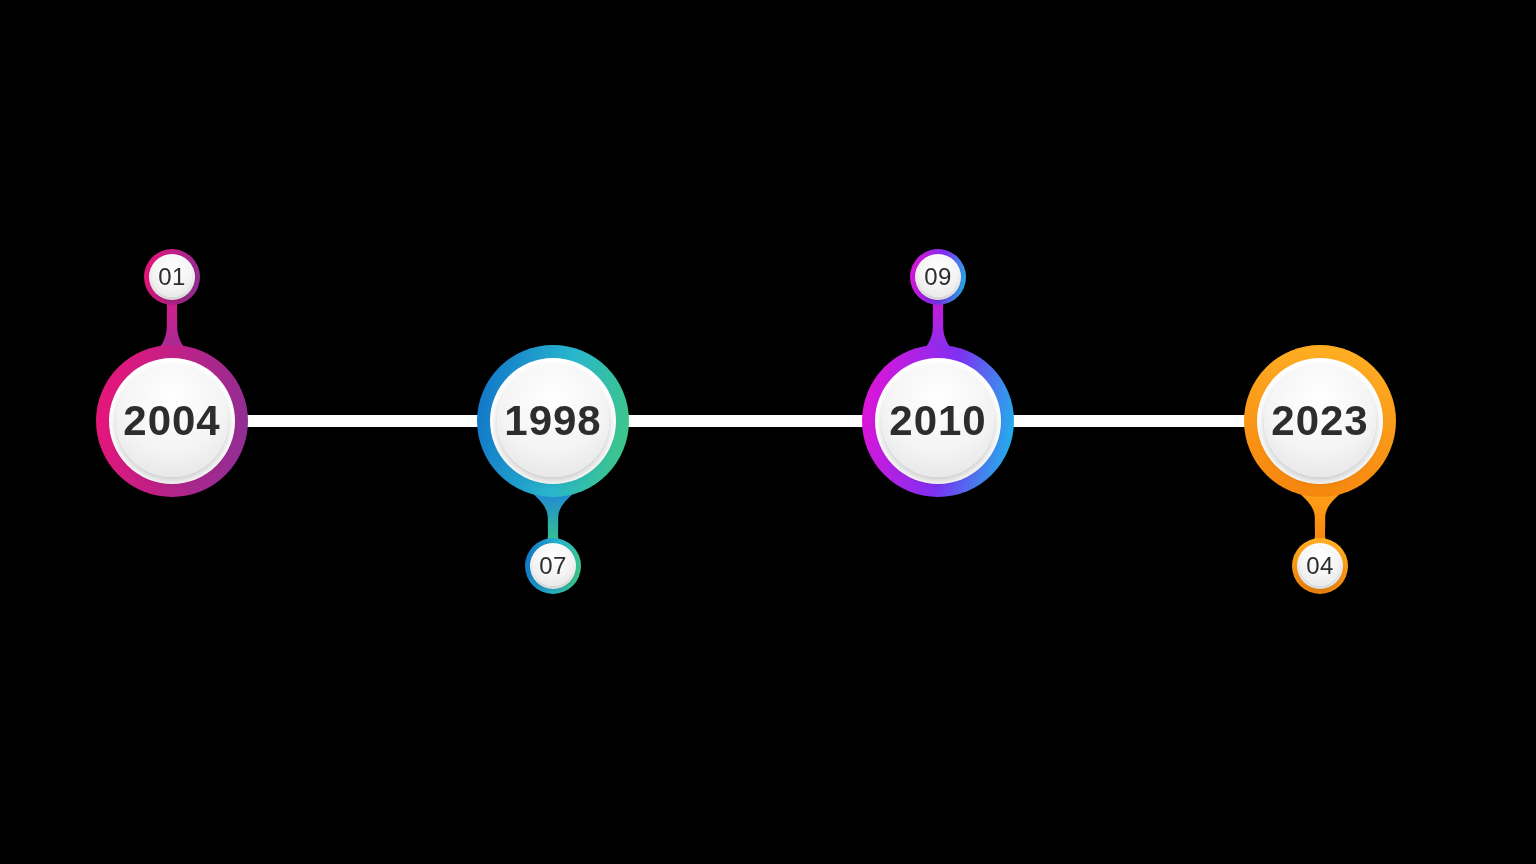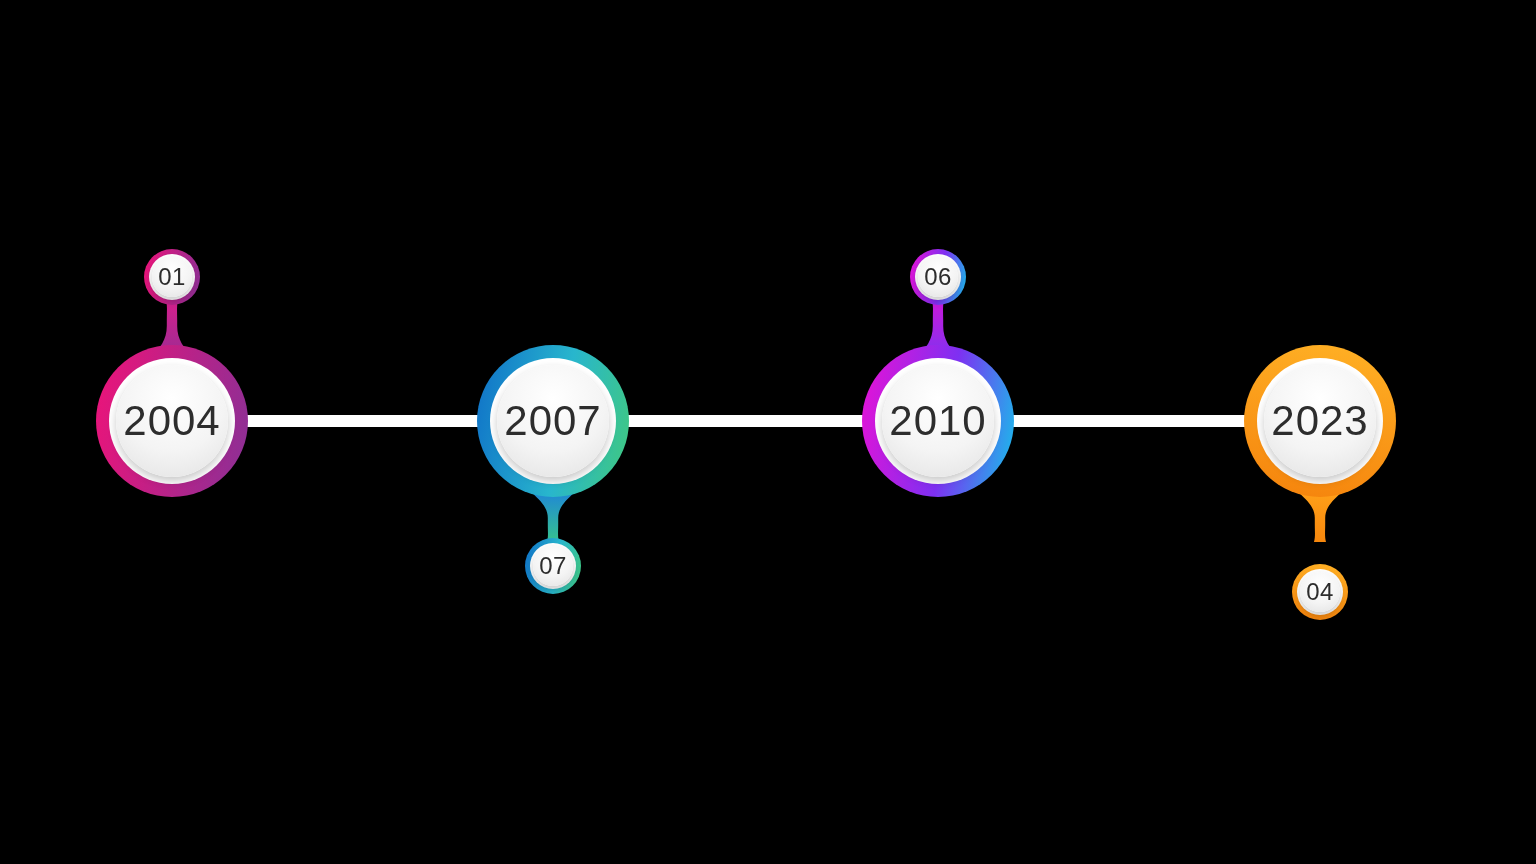--- a/index.html
+++ b/index.html
@@ -46,21 +46,21 @@
   .big { width: 152px; height: 152px; top: 345px; }
   .n1 .big { left: 96px; }
   .n2 .big { left: 477px; }
   .n3 .big { left: 862px; }
   .n4 .big { left: 1244px; }
 
   .badge { width: 56px; height: 56px; }
   .n1 .badge { left: 144px; top: 249px; }
   .n3 .badge { left: 910px; top: 249px; }
   .n2 .badge { left: 525px; top: 538px; }
-  .n4 .badge { left: 1292px; top: 564px; }
+  .n4 .badge { left: 1292px; top: 538px; }
 
   
   .g1 { background: linear-gradient(100deg, #ed1379, #8a3096); }
   .g2 { background: linear-gradient(100deg, #0f70c8, #28b6cd 55%, #41c97d); }
   .g3 { background: linear-gradient(100deg, #e911d5, #7e30f2 55%, #14c3ea); }
   .g4 { background: linear-gradient(190deg, #ffb125, #f5830c); }
 
   .white-ring {
     background: #ffffff;
     border-radius: 50%;
@@ -74,21 +74,21 @@
     border-radius: 50%;
     background: radial-gradient(circle at 50% 30%, #ffffff 0%, #f4f4f4 55%, #e1e1e1 100%);
     box-shadow: 0 4px 9px rgba(0,0,0,0.22);
     display: grid;
     place-items: center;
   }
   .big .disc { width: 112px; height: 112px; }
   .badge .disc { width: 40px; height: 40px; }
 
   .year {
-    font-weight: 400;
+    font-weight: 700;
     font-size: 42px;
     letter-spacing: 1px;
     color: #2d2d2d;
     white-space: nowrap;
   }
   .num {
     font-weight: 300;
     font-size: 24px;
     letter-spacing: 0.5px;
     color: #2d2d2d;
@@ -141,40 +141,40 @@
     <div class="ring badge g2">
       <div class="white-ring">
         <div class="disc">
           <span class="num">07</span>
         </div>
       </div>
     </div>
     <div class="ring big g2">
       <div class="white-ring">
         <div class="disc">
-          <span class="year">2007</span>
+          <span class="year">1998</span>
         </div>
       </div>
     </div>
   </div>
 
   <div class="node n3">
     <svg class="stem" width="44" height="62" viewBox="0 0 44 62">
       <defs>
         <linearGradient id="sg3" x1="0" y1="0" x2="0" y2="1">
           <stop offset="0" stop-color="#cf17da"></stop>
           <stop offset="1" stop-color="#8032ef"></stop>
         </linearGradient>
       </defs>
       <path d="M16 2 C17.5 10 16.8 16 16.8 24 L16.8 30 C16.8 44 10 52 1 61 L43 61 C34 52 27.2 44 27.2 30 L27.2 24 C27.2 16 26.5 10 28 2 Z" fill="url(#sg3)"></path>
     </svg>
     <div class="ring badge g3">
       <div class="white-ring">
         <div class="disc">
-          <span class="num">06</span>
+          <span class="num">09</span>
         </div>
       </div>
     </div>
     <div class="ring big g3">
       <div class="white-ring">
         <div class="disc">
           <span class="year">2010</span>
         </div>
       </div>
     </div>

